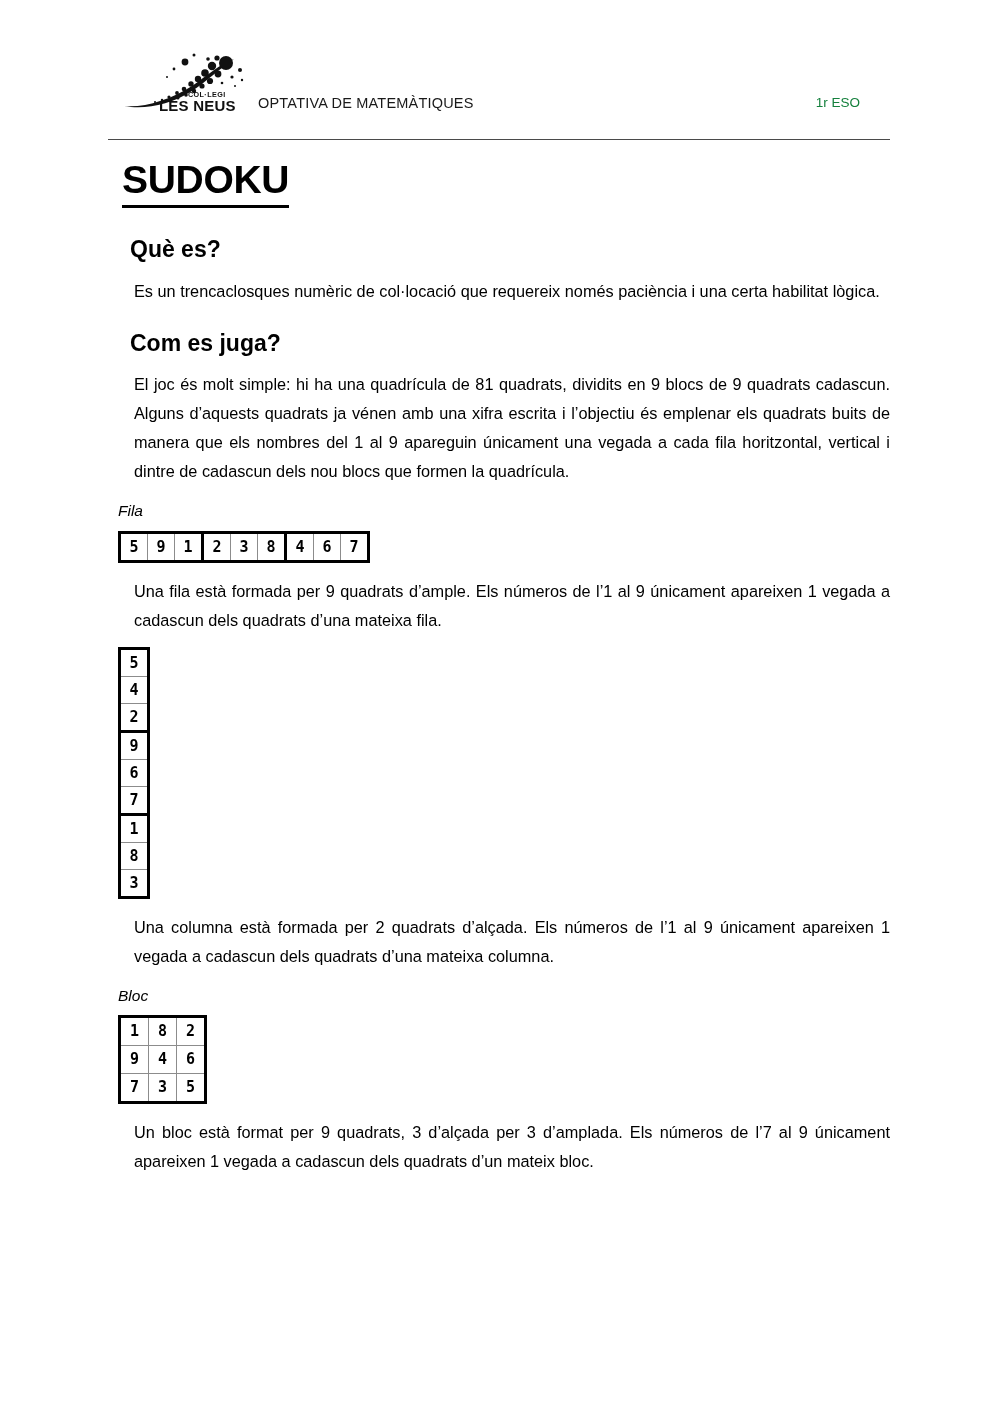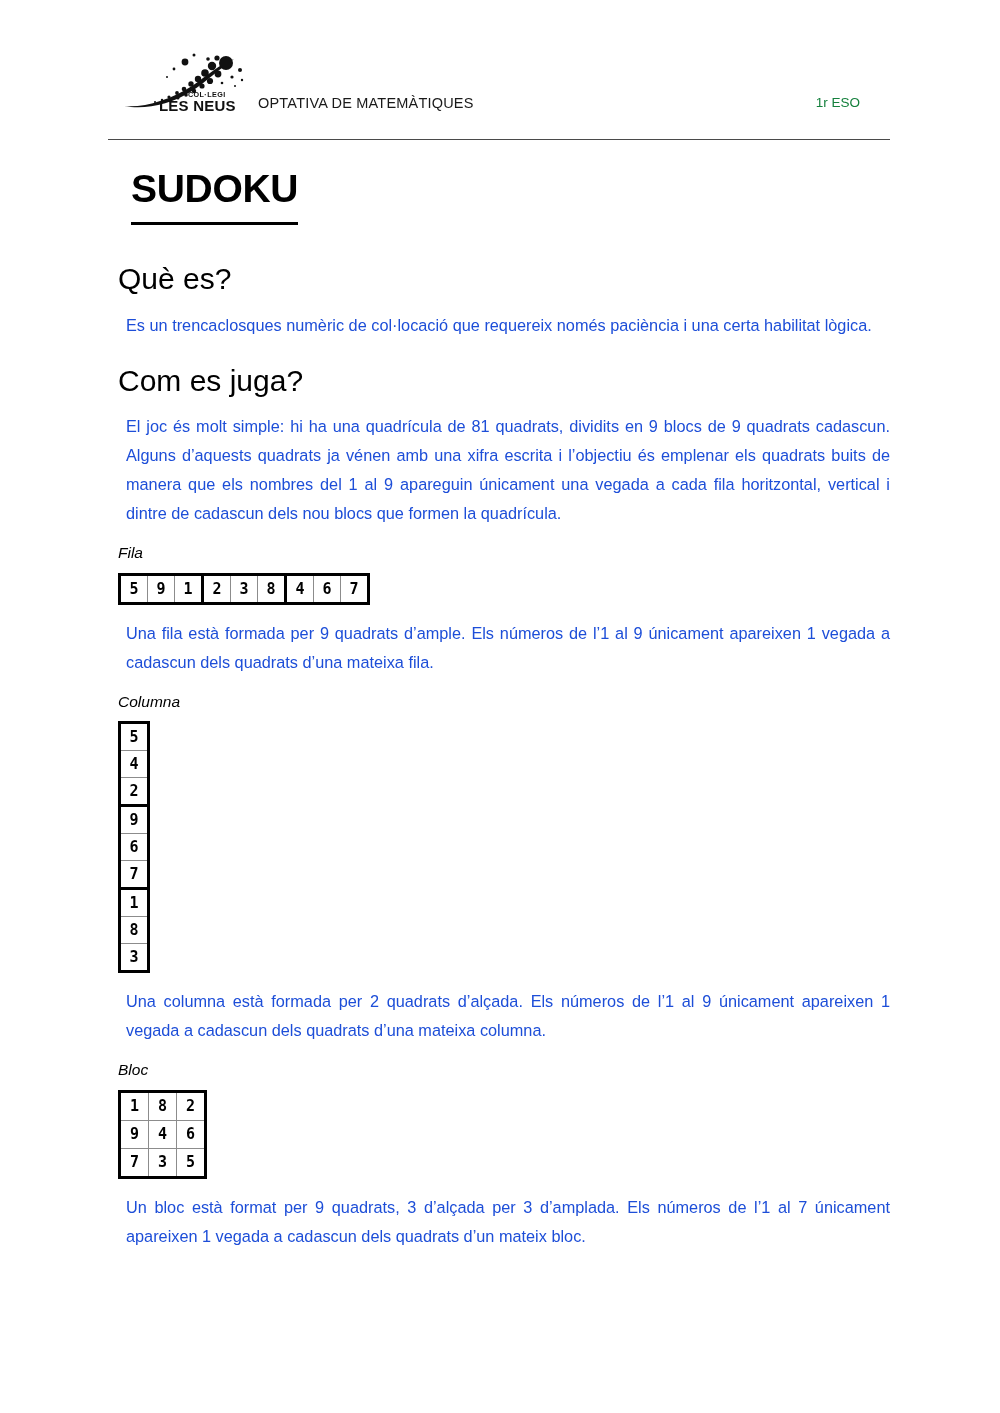--- a/index.html
+++ b/index.html
@@ -71,43 +71,43 @@
 
   
   .content {
     position: absolute;
     left: 118px;
     top: 155px;
     width: 772px;
   }
 
   h1.doc-title {
-    margin: 13px;
-    padding: 0 0 12px 0;
+    margin: 4px;
+    padding: 0 0 4px 0;
     font-size: 39px;
     font-weight: bold;
     letter-spacing: -0.3px;
     line-height: 1.08;
     display: inline-block;
     border-bottom: 3px solid #000;
   }
 
   h2.section-heading {
-    margin: 24px 0 14px 0;
-    font-size: 30px;
-    font-weight: normal;
+    margin: 24px 0 14px 12px;
+    font-size: 23px;
+    font-weight: bold;
     line-height: 1.15;
   }
 
   p.body-text {
-    margin: 0 0 12px 8px;
+    margin: 0 0 12px 16px;
     font-size: 16.3px;
     line-height: 1.78;
     text-align: justify;
-    color: #1d4ed8;
+    color: #000000;
   }
   p.body-text.noj { text-align: left; }
 
   h3.sub-heading {
     margin: 16px 0 10px 0;
     font-size: 15.5px;
     font-weight: normal;
     font-style: italic;
     line-height: 1.2;
   }
@@ -239,21 +239,20 @@
             <td>6</td>
             <td>7</td>
           </tr>
         </tbody>
       </table>
     </div>
 
     <p class="body-text">Una fila està formada per 9 quadrats d’ample. Els números de l’1 al 9 únicament apareixen 1 vegada a cadascun dels quadrats d’una mateixa fila.</p>
 
     
-    <h3 class="sub-heading">Columna</h3>
 
     <div class="grid-wrap">
       <table class="sudoku col-grid columna-grid">
         <tbody>
           <tr>
             <td>5</td>
           </tr>
           <tr>
             <td>4</td>
           </tr>
@@ -302,16 +301,16 @@
           </tr>
           <tr>
             <td>7</td>
             <td>3</td>
             <td>5</td>
           </tr>
         </tbody>
       </table>
     </div>
 
-    <p class="body-text">Un bloc està format per 9 quadrats, 3 d’alçada per 3 d’amplada. Els números de l’1 al 7 únicament apareixen 1 vegada a cadascun dels quadrats d’un mateix bloc.</p>
+    <p class="body-text">Un bloc està format per 9 quadrats, 3 d’alçada per 3 d’amplada. Els números de l’7 al 9 únicament apareixen 1 vegada a cadascun dels quadrats d’un mateix bloc.</p>
 
   </div>
 </div>
 
 </body></html>

